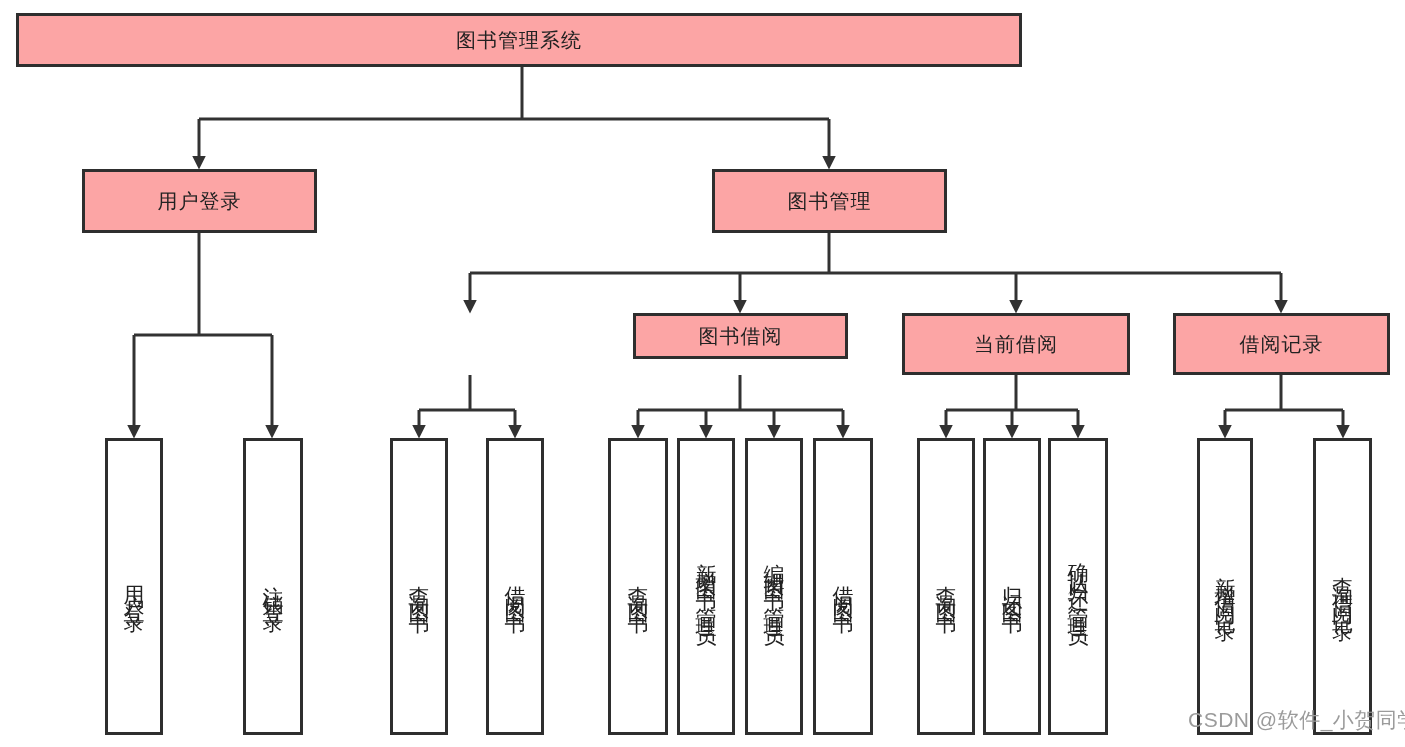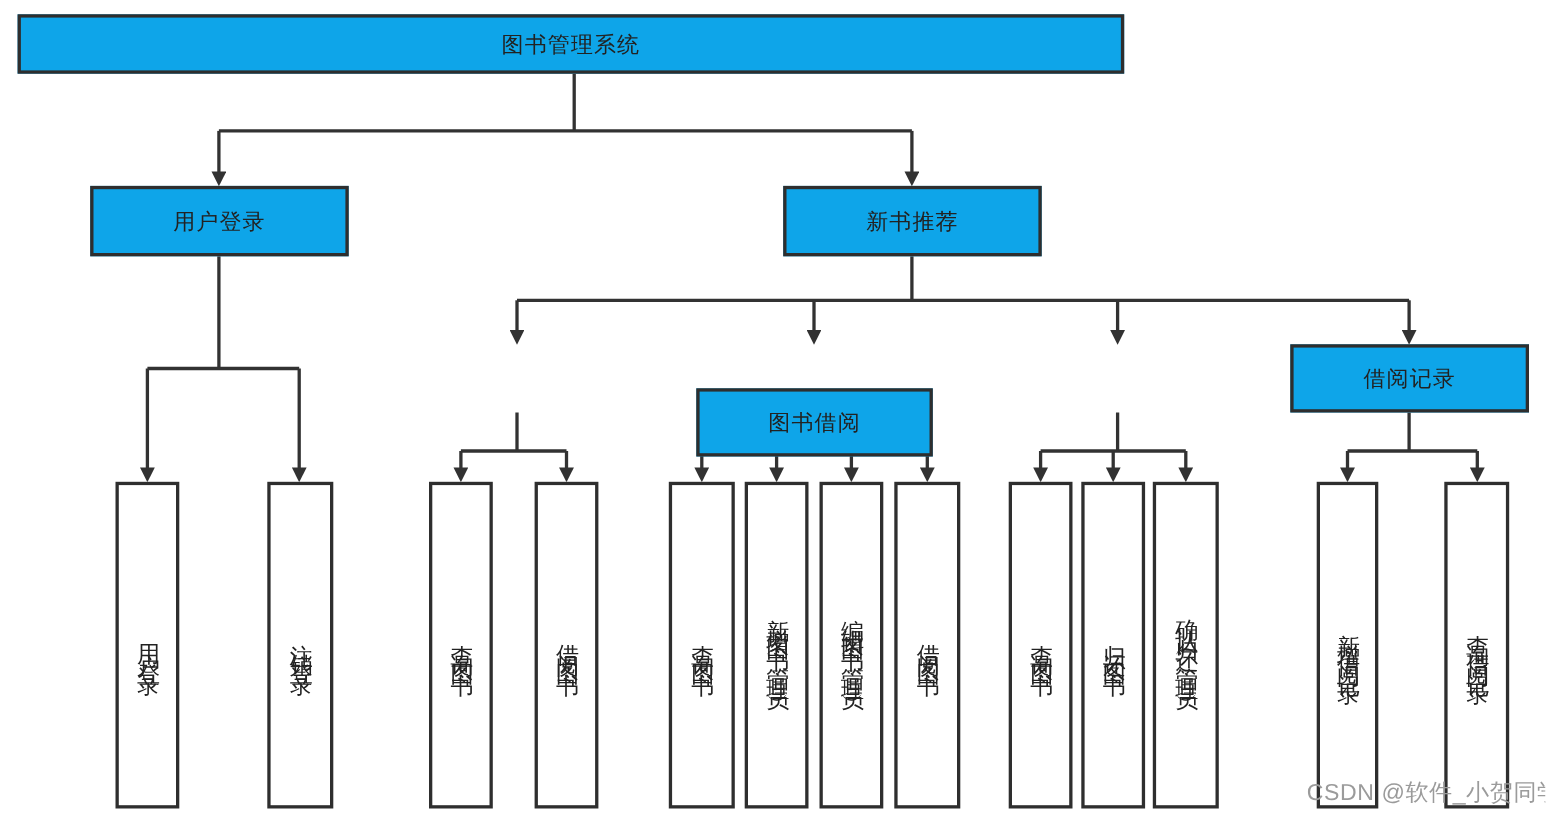--- a/index.html
+++ b/index.html
@@ -18,21 +18,21 @@
   #connectors {
     position: absolute;
     left: 0; top: 0;
     width: 1405px;
     height: 747px;
   }
   .hbox {
     position: absolute;
     box-sizing: border-box;
     border: 3px solid #2e2e2e;
-    background: #0ea5e9;
+    background: #fca5a5;
     display: flex;
     align-items: center;
     justify-content: center;
     font-size: 20px;
     letter-spacing: 1px;
     color: #222222;
     z-index: 2;
   }
   .leaf {
     position: absolute;
@@ -52,21 +52,21 @@
     font-size: 21px;
     letter-spacing: 9px;
     color: #222222;
     white-space: nowrap;
   }
   
   .n-root        { left: 16px;  top: 13px;  width: 1006px; height: 54px; }
   .n-user-login  { left: 82px;  top: 169px; width: 235px;  height: 64px; }
   .n-book-mgmt   { left: 712px; top: 169px; width: 235px;  height: 64px; }
   .n-new-book    { left: 363px; top: 313px; width: 214px;  height: 62px; }
-  .n-book-borrow { left: 633px; top: 313px; width: 215px;  height: 62px; margin-top: 40px; }
+  .n-book-borrow { left: 633px; top: 313px; width: 215px;  height: 46px; }
   .n-current     { left: 902px; top: 313px; width: 228px;  height: 62px; }
   .n-record      { left: 1173px;top: 313px; width: 217px;  height: 62px; }
   
   .lf0  { left: 105px;  width: 58px; }
   .lf1  { left: 243px;  width: 60px; }
   .lf2  { left: 390px;  width: 58px; }
   .lf3  { left: 486px;  width: 58px; }
   .lf4  { left: 608px;  width: 60px; }
   .lf5  { left: 677px;  width: 58px; }
   .lf6  { left: 745px;  width: 58px; }
@@ -143,26 +143,29 @@
   </svg>
 
   <div class="hbox n-root">
     <span>图书管理系统</span>
   </div>
 
   <div class="hbox n-user-login">
     <span>用户登录</span>
   </div>
   <div class="hbox n-book-mgmt">
-    <span>新书推荐</span>
+    <span>图书管理</span>
   </div>
 
   <div class="hbox n-book-borrow">
     <span>图书借阅</span>
   </div>
+  <div class="hbox n-current">
+    <span>当前借阅</span>
+  </div>
   <div class="hbox n-record">
     <span>借阅记录</span>
   </div>
 
   <div class="leaf lf0">
     <span>用户登录</span>
   </div>
   <div class="leaf lf1">
     <span>注销登录</span>
   </div>

